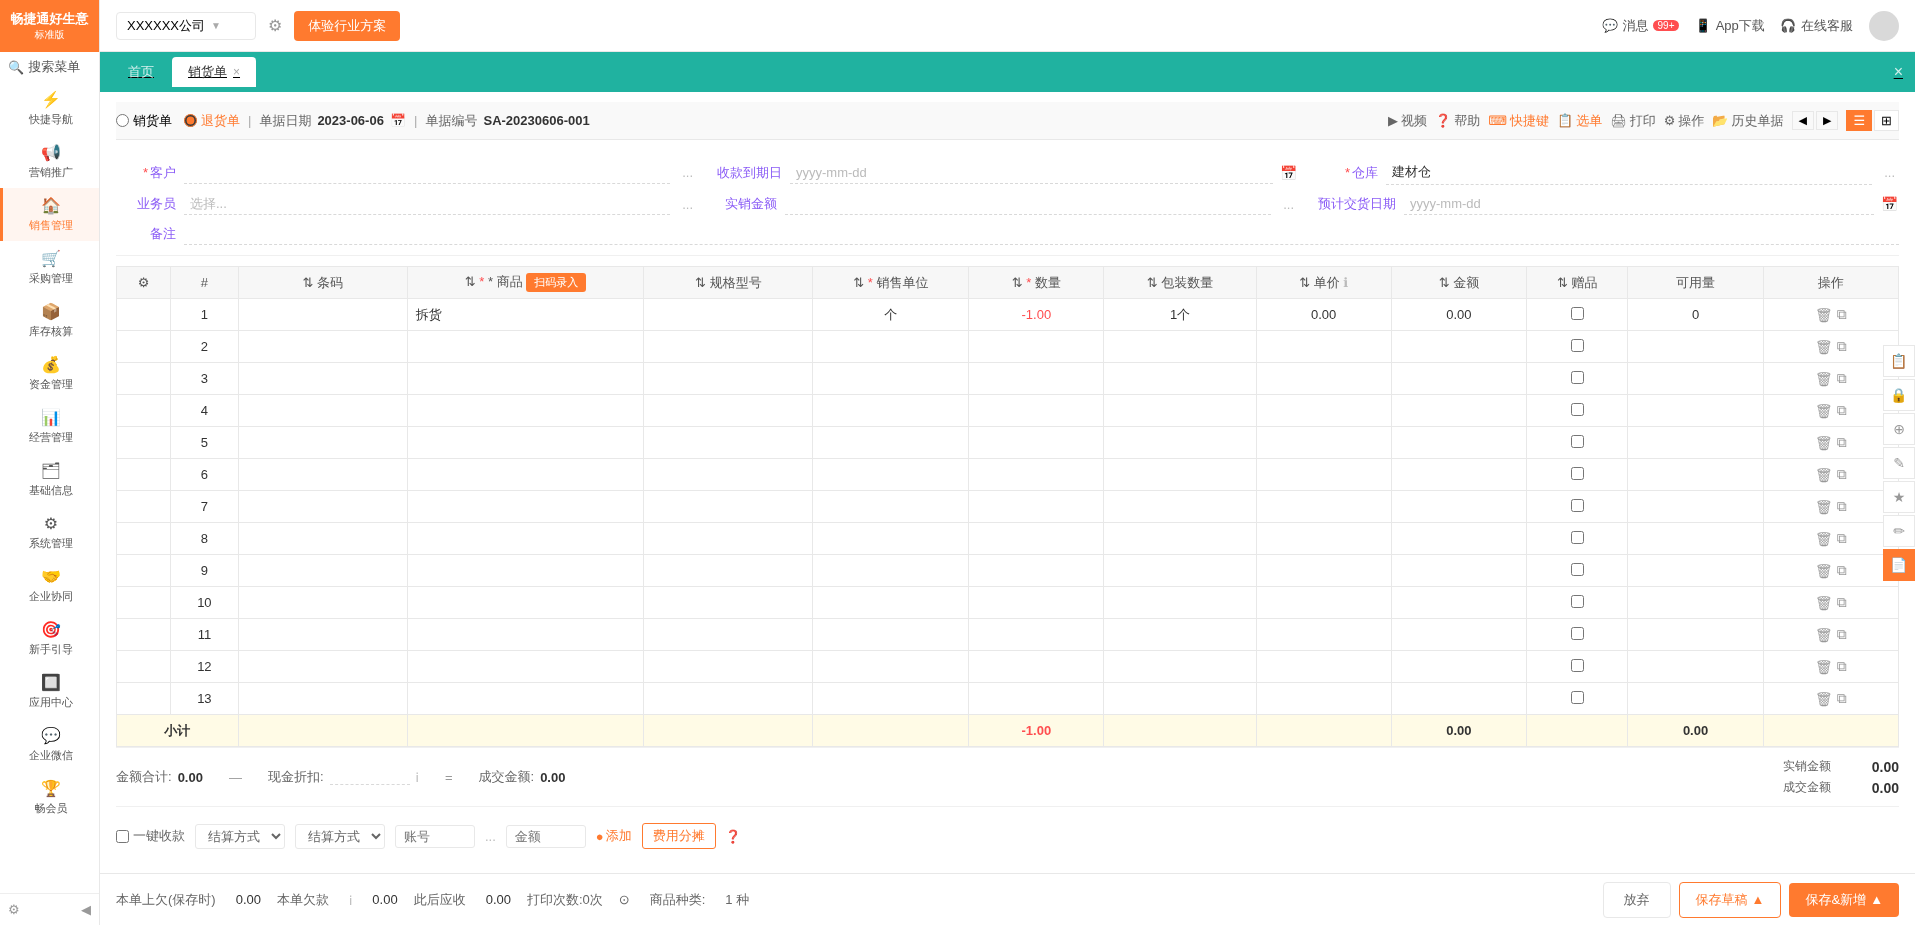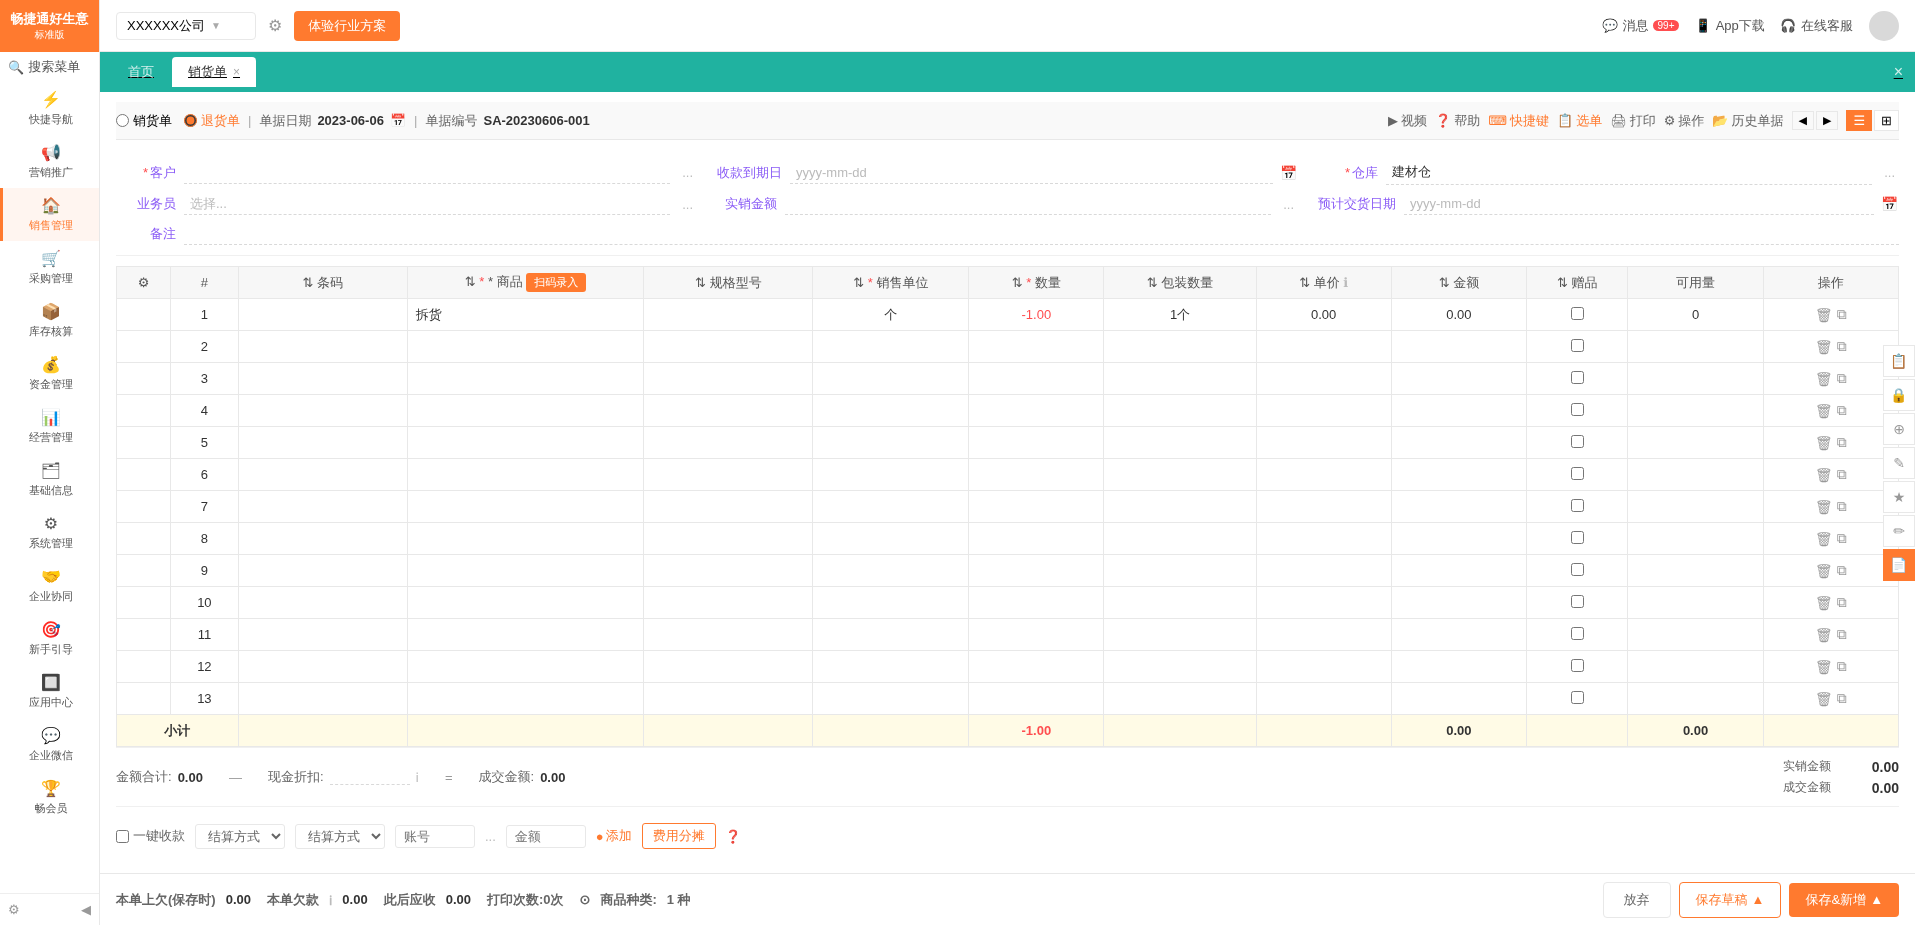--- a/index.html
+++ b/index.html
@@ -98,21 +98,21 @@
     .save-new-btn { background: #ff7a2f; color: #fff; border: none; border-radius: 4px; padding: 8px 16px; cursor: pointer; display: flex; align-items: center; gap: 4px; }
 
     
     .right-float { position: fixed; right: 0; top: 50%; transform: translateY(-50%); display: flex; flex-direction: column; gap: 2px; z-index: 100; }
     .float-btn { width: 32px; height: 32px; background: #fff; border: 1px solid #e8e8e8; display: flex; align-items: center; justify-content: center; cursor: pointer; color: #999; font-size: 14px; }
     .float-btn.orange { background: #ff7a2f; color: #fff; border-color: #ff7a2f; }
 
     
     .bottom-bar { height: 52px; background: #fff; border-top: 1px solid #e8e8e8; display: flex; align-items: center; padding: 0 16px; gap: 16px; flex-shrink: 0; position: relative; }
     .bottom-stats { display: flex; align-items: center; gap: 16px; flex: 1; }
-    .stat-item { display: flex; align-items: center; gap: 10px; color: #666; font-size: 12px; font-weight: bold; }
+    .stat-item { display: flex; align-items: center; gap: 20px; color: #666; font-size: 12px; }
     .stat-value { color: #333; }
     .scrollable-content { flex: 1; overflow-y: auto; background: #fff; }
   </style>
 </head>
 <body>
 
 <div class="sidebar">
   <div class="sidebar-logo">
     <div class="logo-title">畅捷通好生意</div>
     <div class="logo-sub">标准版</div>

